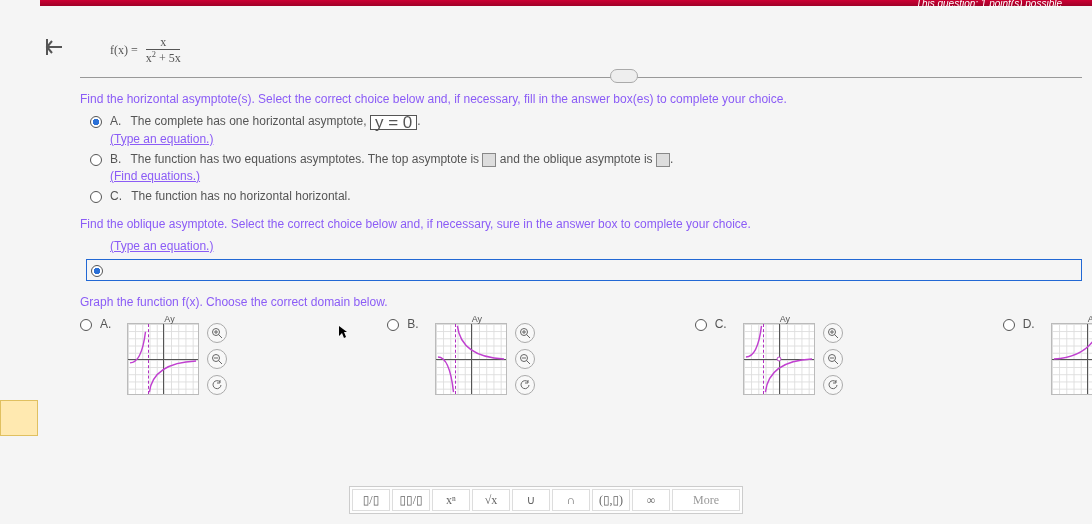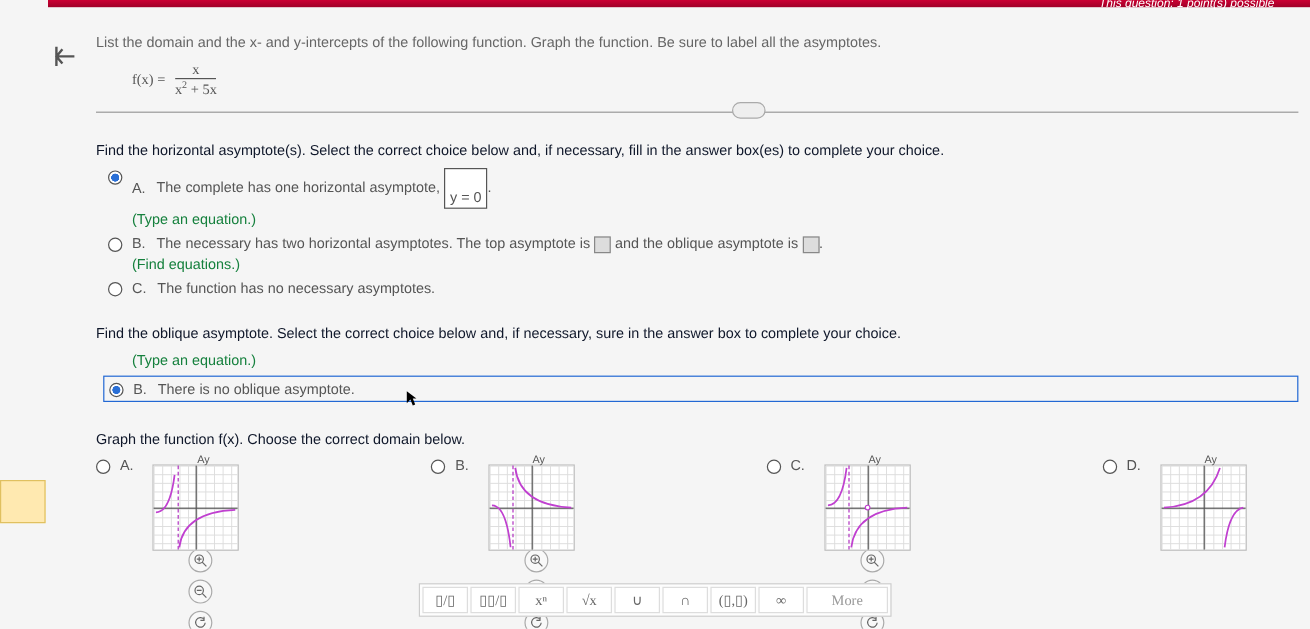--- a/index.html
+++ b/index.html
@@ -49,47 +49,47 @@
   .frac { display: inline-flex; flex-direction: column; align-items: center; line-height: 1.1; }
   .frac .num { border-bottom: 1px solid #555; padding: 0 14px; }
   .frac .den { padding: 0 4px; }
   .hr-wrap { position: relative; margin: 10px 0 14px 0; }
   .hr-line { border-top: 1px solid #999; }
   .collapse-pill {
     position: absolute; top: -8px; left: 530px;
     width: 28px; height: 14px; border: 1px solid #aaa; border-radius: 7px;
     background: #eee;
   }
-  .section-text { color: #0f172a; margin: 24px 0 8px 0; }
+  .section-text { color: #8b5cf6; margin: 14px 0 8px 0; }
   .choice-row { display: flex; align-items: flex-start; margin: 6px 0 2px 10px; }
   .choice-row.selected-box {
     border: 1px solid #2268d4; padding: 3px 4px; margin-left: 6px; margin-right: 0;
   }
   .radio {
     width: 12px; height: 12px; border: 1px solid #555; border-radius: 50%;
     margin-right: 8px; margin-top: 2px; flex-shrink: 0; background: #fff;
   }
   .radio.checked { background: radial-gradient(circle, #2a6fd6 0 45%, #fff 50% 100%); }
   .choice-label { font-weight: normal; margin-right: 6px; }
   .choice-body { flex: 1; }
   .answer-box {
-    display: inline-block; border: 1px solid #555; padding: 16px 4px; min-width: 30px;
+    display: inline-block; border: 1px solid #555; padding: 0 4px; min-width: 30px;
     height: 15px; line-height: 14px; vertical-align: middle; background: #fff;
-    font-size: 12px;
+    font-size: 17px;
     text-align: right;
   }
   .empty-box {
     display: inline-block; border: 1px solid #888; background: #ddd;
     width: 14px; height: 14px; vertical-align: middle;
   }
-  .hint { color: #15803d; margin: 2px 0 6px 30px; }
+  .hint { color: #8b5cf6; margin: 2px 0 6px 30px; text-decoration: underline; }
   .graph-section { margin-top: 12px; }
   .graph-row { display: flex; gap: 160px; margin-top: 6px; }
   .graph-opt { display: flex; align-items: flex-start; }
-  .graph-holder { display: flex; align-items: center; margin-left: 10px; margin-top: 6px; flex-direction: column; }
+  .graph-holder { display: flex; align-items: flex-end; margin-left: 10px; margin-top: 6px; }
   .mini-graph {
     width: 72px; height: 72px; background: #fff; position: relative;
     border: 1px solid #bbb;
   }
   .mini-graph .grid {
     position: absolute; inset: 0;
     background-image:
       linear-gradient(#ddd 1px, transparent 1px),
       linear-gradient(90deg, #ddd 1px, transparent 1px);
     background-size: 7.2px 7.2px;
@@ -136,21 +136,20 @@
 
 <div class="back-arrow">
   <svg viewBox="0 0 24 24">
     <path d="M7 4 v16 M7 12 H22 M12 6 L7 12 L12 18" stroke="#555" stroke-width="2" fill="none"></path>
   </svg>
 </div>
 
 <div class="left-tab"></div>
 
 <div class="content">
-  <div class="prompt">List the domain and the x- and y-intercepts of the following function. Graph the function. Be sure to label all the asymptotes.</div>
 
   <div class="formula">
     <span class="frac-wrap">
       <span>f(x) =</span>
       <span class="frac">
         <span class="num">x</span>
         <span class="den">x<sup>2</sup> + 5x</span>
       </span>
     </span>
   </div>
@@ -169,46 +168,42 @@
       <span>The complete has one horizontal asymptote,</span>
       <span class="answer-box">y = 0</span><span>.</span>
     </div>
   </div>
   <div class="hint">(Type an equation.)</div>
 
   <div class="choice-row">
     <div class="radio"></div>
     <div class="choice-body">
       <span class="choice-label">B.</span>
-      <span>The necessary has two horizontal asymptotes. The top asymptote is</span>
+      <span>The function has two equations asymptotes. The top asymptote is</span>
       <span class="empty-box"></span>
       <span>and the oblique asymptote is</span>
       <span class="empty-box"></span><span>.</span>
     </div>
   </div>
   <div class="hint">(Find equations.)</div>
 
   <div class="choice-row">
     <div class="radio"></div>
     <div class="choice-body">
       <span class="choice-label">C.</span>
-      <span>The function has no necessary asymptotes.</span>
+      <span>The function has no horizontal horizontal.</span>
     </div>
   </div>
 
   <div class="section-text">Find the oblique asymptote. Select the correct choice below and, if necessary, sure in the answer box to complete your choice.</div>
 
   <div class="hint">(Type an equation.)</div>
 
   <div class="choice-row selected-box">
     <div class="radio checked"></div>
-    <div class="choice-body">
-      <span class="choice-label">B.</span>
-      <span>There is no oblique asymptote.</span>
-    </div>
   </div>
 
   <div class="graph-section">
     <div class="section-text">Graph the function f(x). Choose the correct domain below.</div>
     <div class="graph-row">
 
       <div class="graph-opt">
         <div class="radio"></div>
         <span class="choice-label">A.</span>
         <div class="graph-holder">

